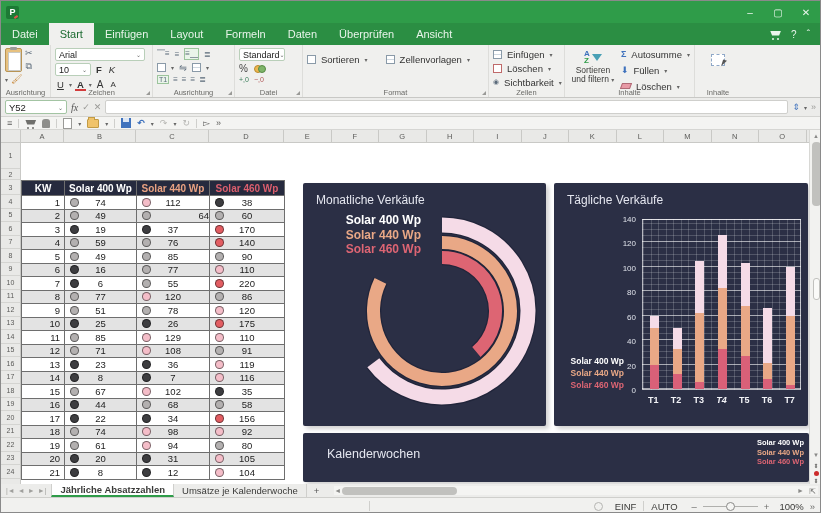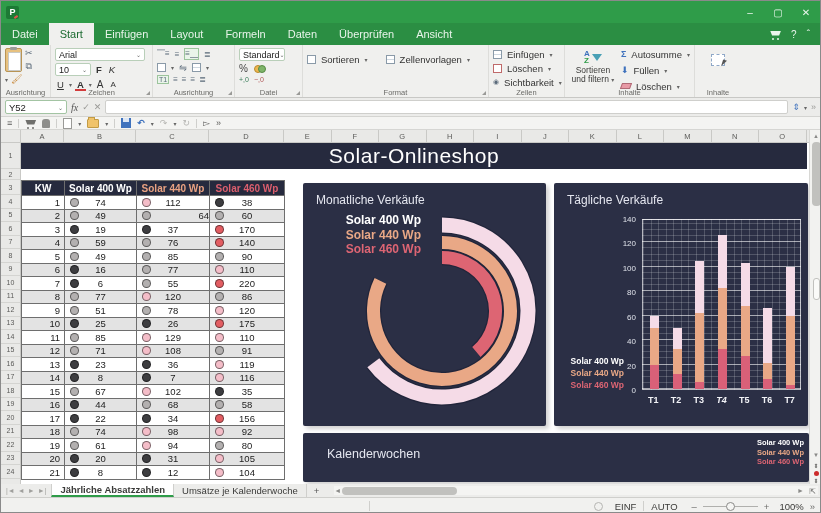--- a/index.html
+++ b/index.html
@@ -410,23 +410,20 @@
           <div class="rowno" style="height: 13.5px;">16</div>
           <div class="rowno" style="height: 13.5px;">17</div>
           <div class="rowno" style="height: 13.5px;">18</div>
           <div class="rowno" style="height: 13.5px;">19</div>
           <div class="rowno" style="height: 13.5px;">20</div>
           <div class="rowno" style="height: 13.5px;">21</div>
           <div class="rowno" style="height: 13.5px;">22</div>
           <div class="rowno" style="height: 13.5px;">23</div>
           <div class="rowno" style="height: 13.5px;">24</div>
         </div>
-      <div class="banner">
-          <span>Solar-Onlineshop</span>
-        </div>
       <div class="datatable" id="datatable">
           <div class="trow" style="height: 15px;">
             <div class="tcell thead" style="width: 43px; color: rgb(255, 255, 255);">KW</div>
             <div class="tcell thead" style="width: 72px; color: rgb(255, 255, 255);">Solar 400 Wp</div>
             <div class="tcell thead" style="width: 73px; color: rgb(233, 162, 130);">Solar 440 Wp</div>
             <div class="tcell thead" style="width: 75px; color: rgb(220, 95, 110);">Solar 460 Wp</div>
           </div>
           <div class="trow" style="height: 13.5px; background: rgb(255, 255, 255);">
             <div class="tcell tkw" style="width: 43px;">1</div>
             <div class="tcell tval" style="width: 72px;">

